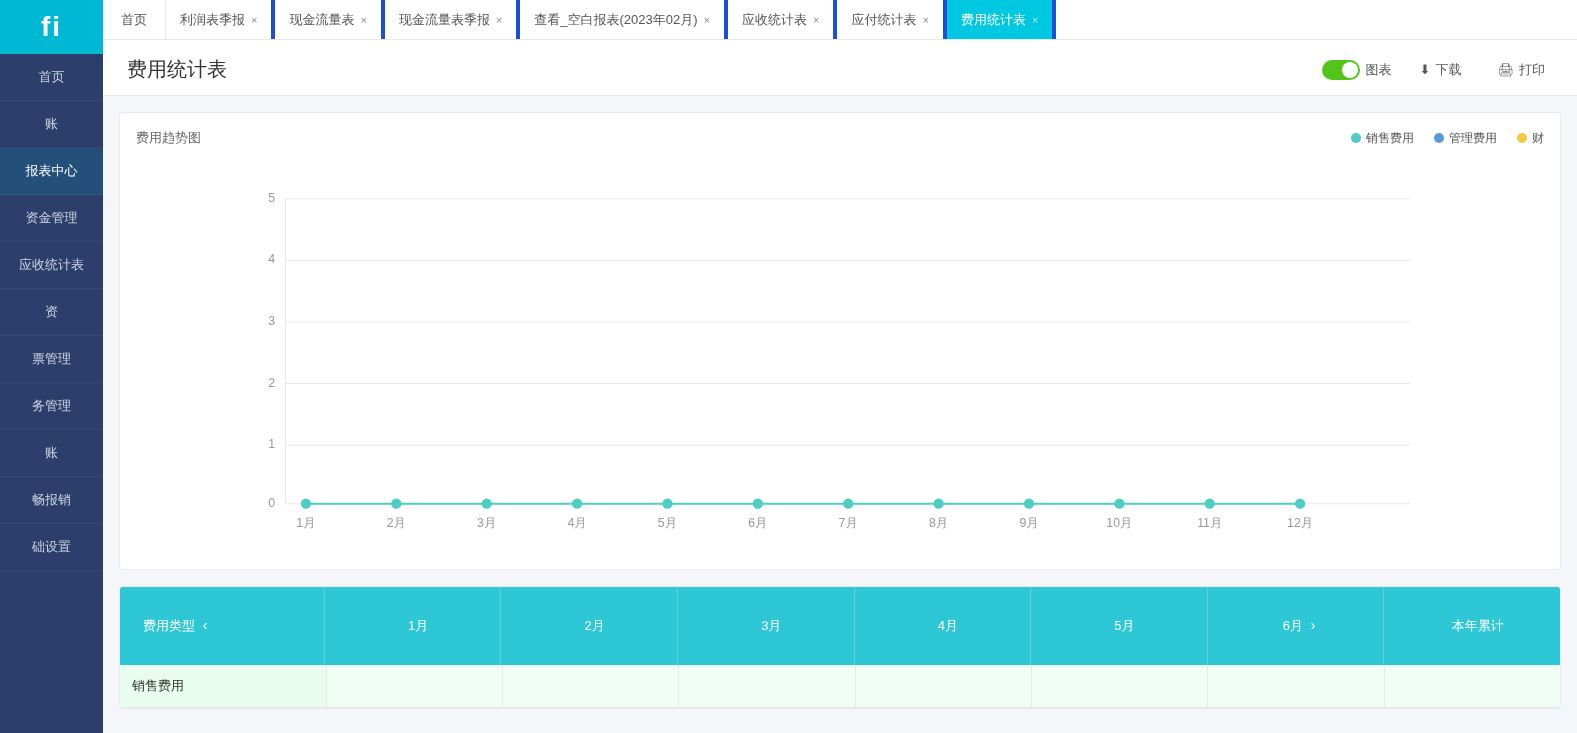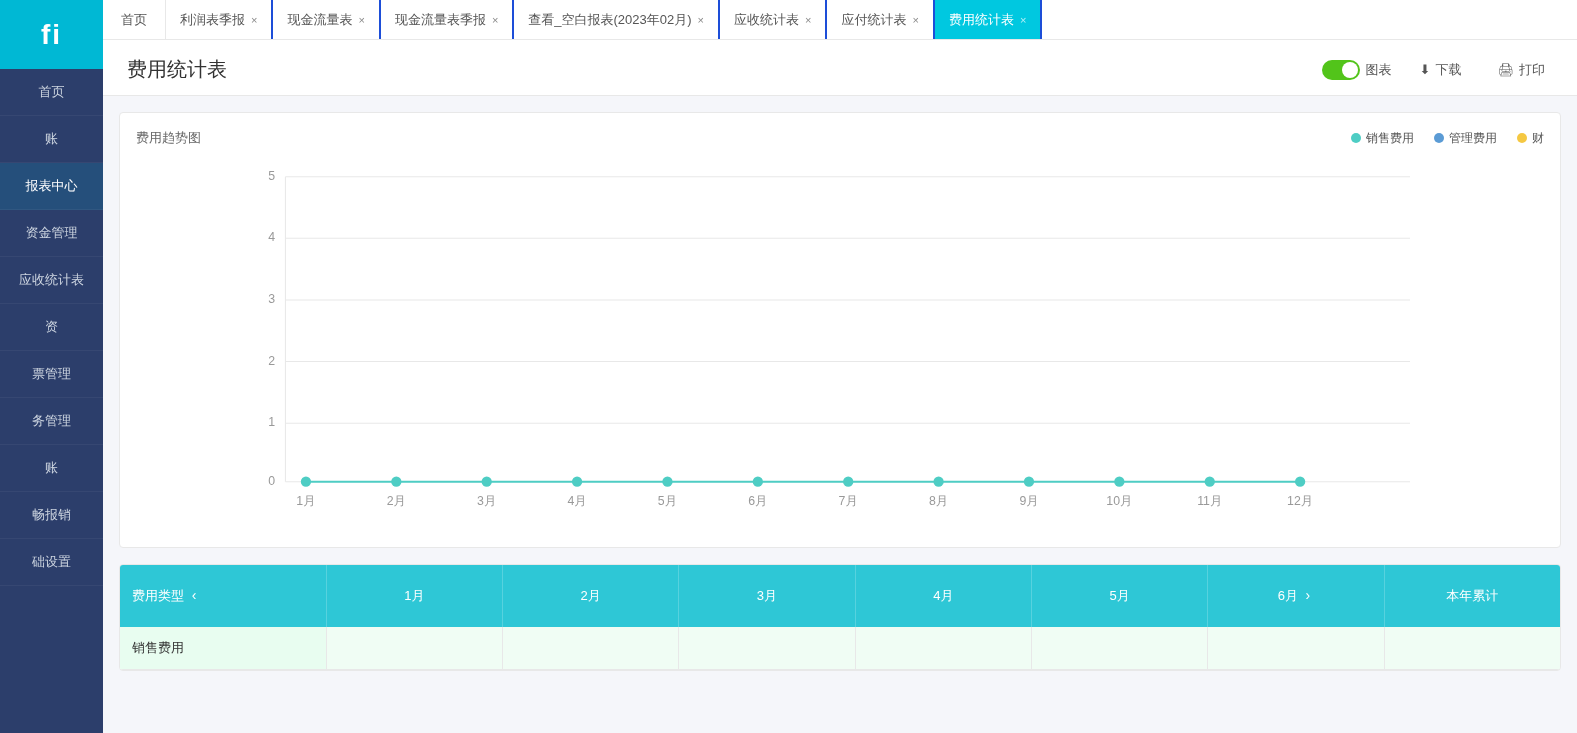--- a/index.html
+++ b/index.html
@@ -9,21 +9,21 @@
     .sidebar {
       width: 103px;
       background: #2c3e6b;
       display: flex;
       flex-direction: column;
       height: 100%;
       flex-shrink: 0;
     }
     .sidebar-logo {
       background: #00b8d4;
-      height: 69px;
+      height: 54px;
       display: flex;
       align-items: center;
       justify-content: center;
       color: white;
       font-size: 28px;
       font-weight: bold;
       letter-spacing: 2px;
     }
     .sidebar-item {
       color: #cdd5e0;
@@ -57,21 +57,21 @@
     }
     .tab {
       display: flex;
       align-items: center;
       padding: 0 14px;
       height: 100%;
       font-size: 13px;
       color: #555;
       cursor: pointer;
       white-space: nowrap;
-      border-right: 2px solid #1d4ed8;
+      border-right: 4px solid #1d4ed8;
       gap: 6px;
     }
     .tab.active { background: #00c8e0; color: white; }
     .tab-close {
       font-size: 11px;
       color: inherit;
       opacity: 0.7;
       cursor: pointer;
     }
     .tab-home {
@@ -145,21 +145,21 @@
       background: white;
       margin: 16px;
       padding: 16px;
       border-radius: 4px;
       border: 1px solid #e8e8e8;
     }
     .chart-header {
       display: flex;
       justify-content: space-between;
       align-items: center;
-      margin-bottom: 4px;
+      margin-bottom: 26px;
     }
     .chart-title {
       font-size: 13px;
       color: #666;
     }
     .chart-legend {
       display: flex;
       gap: 20px;
       align-items: center;
     }
@@ -190,24 +190,25 @@
       border: 1px solid #e8e8e8;
     }
     .table-header-row {
       display: flex;
       background: #2ec7d6;
       color: white;
       font-size: 13px;
     }
     .table-header-cell {
       flex: 1;
-      padding: 22px 12px;
+      padding: 30px 12px;
       text-align: center;
       border-right: 1px solid rgba(255,255,255,0.2);
       position: relative;
+      margin-left: 11px;
     }
     .table-header-cell:first-child {
       flex: 1.2;
       text-align: left;
     }
     .table-header-cell:last-child {
       border-right: none;
     }
     .nav-arrow {
       cursor: pointer;

